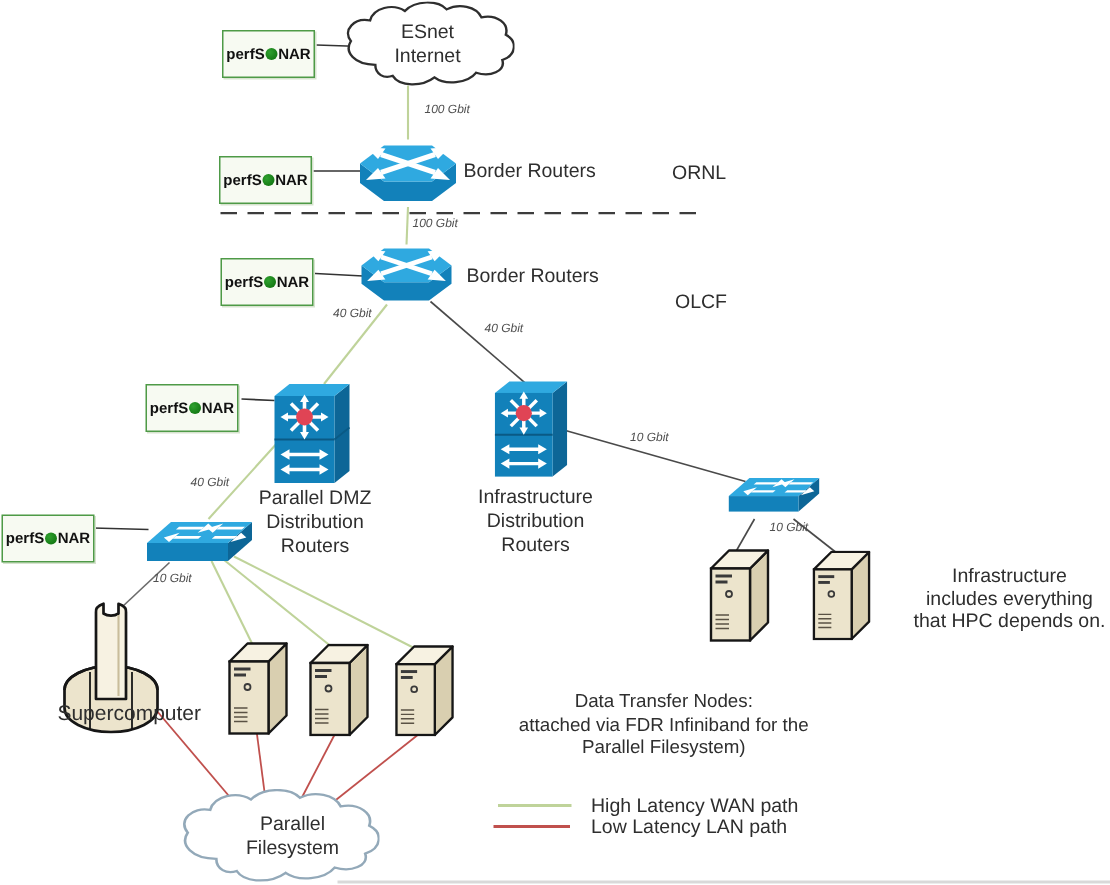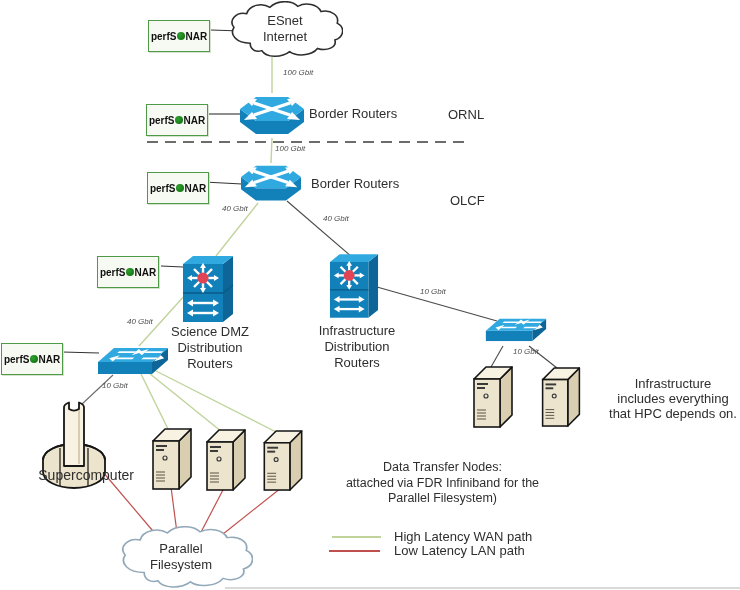--- a/index.html
+++ b/index.html
@@ -78,21 +78,21 @@
     <path d="M20,40 C8,40 2,32 6,25 C1,18 8,10 17,12 C19,4 30,1 37,6 C43,-1 56,-1 61,5 C68,1 78,3 81,10 C90,8 97,14 95,21 C102,25 101,34 93,37 C95,44 86,48 78,45 C73,52 60,53 54,48 C47,54 34,54 30,47 C25,49 20,46 20,40 Z" fill="#ffffff" stroke="#2e2e2e" stroke-width="1.4"></path>
   </svg>
   <div class="lbl cloud-label" style="left:227px;top:13px;width:116px;">
     <span>ESnet</span>
       <span>Internet</span>
   </div>
 
   <svg class="node" style="left:117px;top:526px;" width="136" height="64" viewBox="0 0 100 55" preserveAspectRatio="none">
     <path d="M20,40 C8,40 2,32 6,25 C1,18 8,10 17,12 C19,4 30,1 37,6 C43,-1 56,-1 61,5 C68,1 78,3 81,10 C90,8 97,14 95,21 C102,25 101,34 93,37 C95,44 86,48 78,45 C73,52 60,53 54,48 C47,54 34,54 30,47 C25,49 20,46 20,40 Z" fill="#ffffff" stroke="#93a9b9" stroke-width="1.3"></path>
   </svg>
-  <div class="lbl cloud-label" style="left:126px;top:541px;width:110px;">
+  <div class="lbl cloud-label" style="left:140px;top:541px;width:110px;">
     <span>Parallel</span>
       <span>Filesystem</span>
   </div>
 
   <svg class="node" style="left:239px;top:92px;" width="66" height="48" viewBox="0 0 66 48">
     <path d="M1,17 V30 L17,42 H49 L65,30 V17 L49,29 H17 Z" class="blue-front"></path>
     <path d="M1,17 L17,42 H49 L65,30" fill="none" stroke="#0b5e8f" stroke-width="0"></path>
     <polygon points="1,17 17,5 49,5 65,17 49,29 17,29" class="blue-top"></polygon>
     <line x1="15" y1="11" x2="51" y2="23" class="wline" stroke-width="3.4"></line>
     <line x1="51" y1="11" x2="15" y2="23" class="wline" stroke-width="3.4"></line>
@@ -304,21 +304,21 @@
       <span class="ps-dot"></span>
       <span>NAR</span>
   </div>
 
   <div class="lbl" style="left:309px;top:106px;text-align:left;">Border Routers</div>
   <div class="lbl" style="left:311px;top:176px;text-align:left;">Border Routers</div>
   <div class="lbl" style="left:448px;top:107px;text-align:left;">ORNL</div>
   <div class="lbl" style="left:450px;top:169px;text-align:center;margin-top:24px;">OLCF</div>
 
   <div class="lbl" style="left:150px;top:324px;width:120px;">
-    <span>Science DMZ</span>
+    <span>Parallel DMZ</span>
     <span>Distribution</span>
     <span>Routers</span>
   </div>
   <div class="lbl" style="left:297px;top:323px;width:120px;">
     <span>Infrastructure</span>
     <span>Distribution</span>
     <span>Routers</span>
   </div>
   <div class="lbl" style="left:18px;top:467px;width:116px;font-size:14px;text-align:right;">Supercomputer</div>
 

